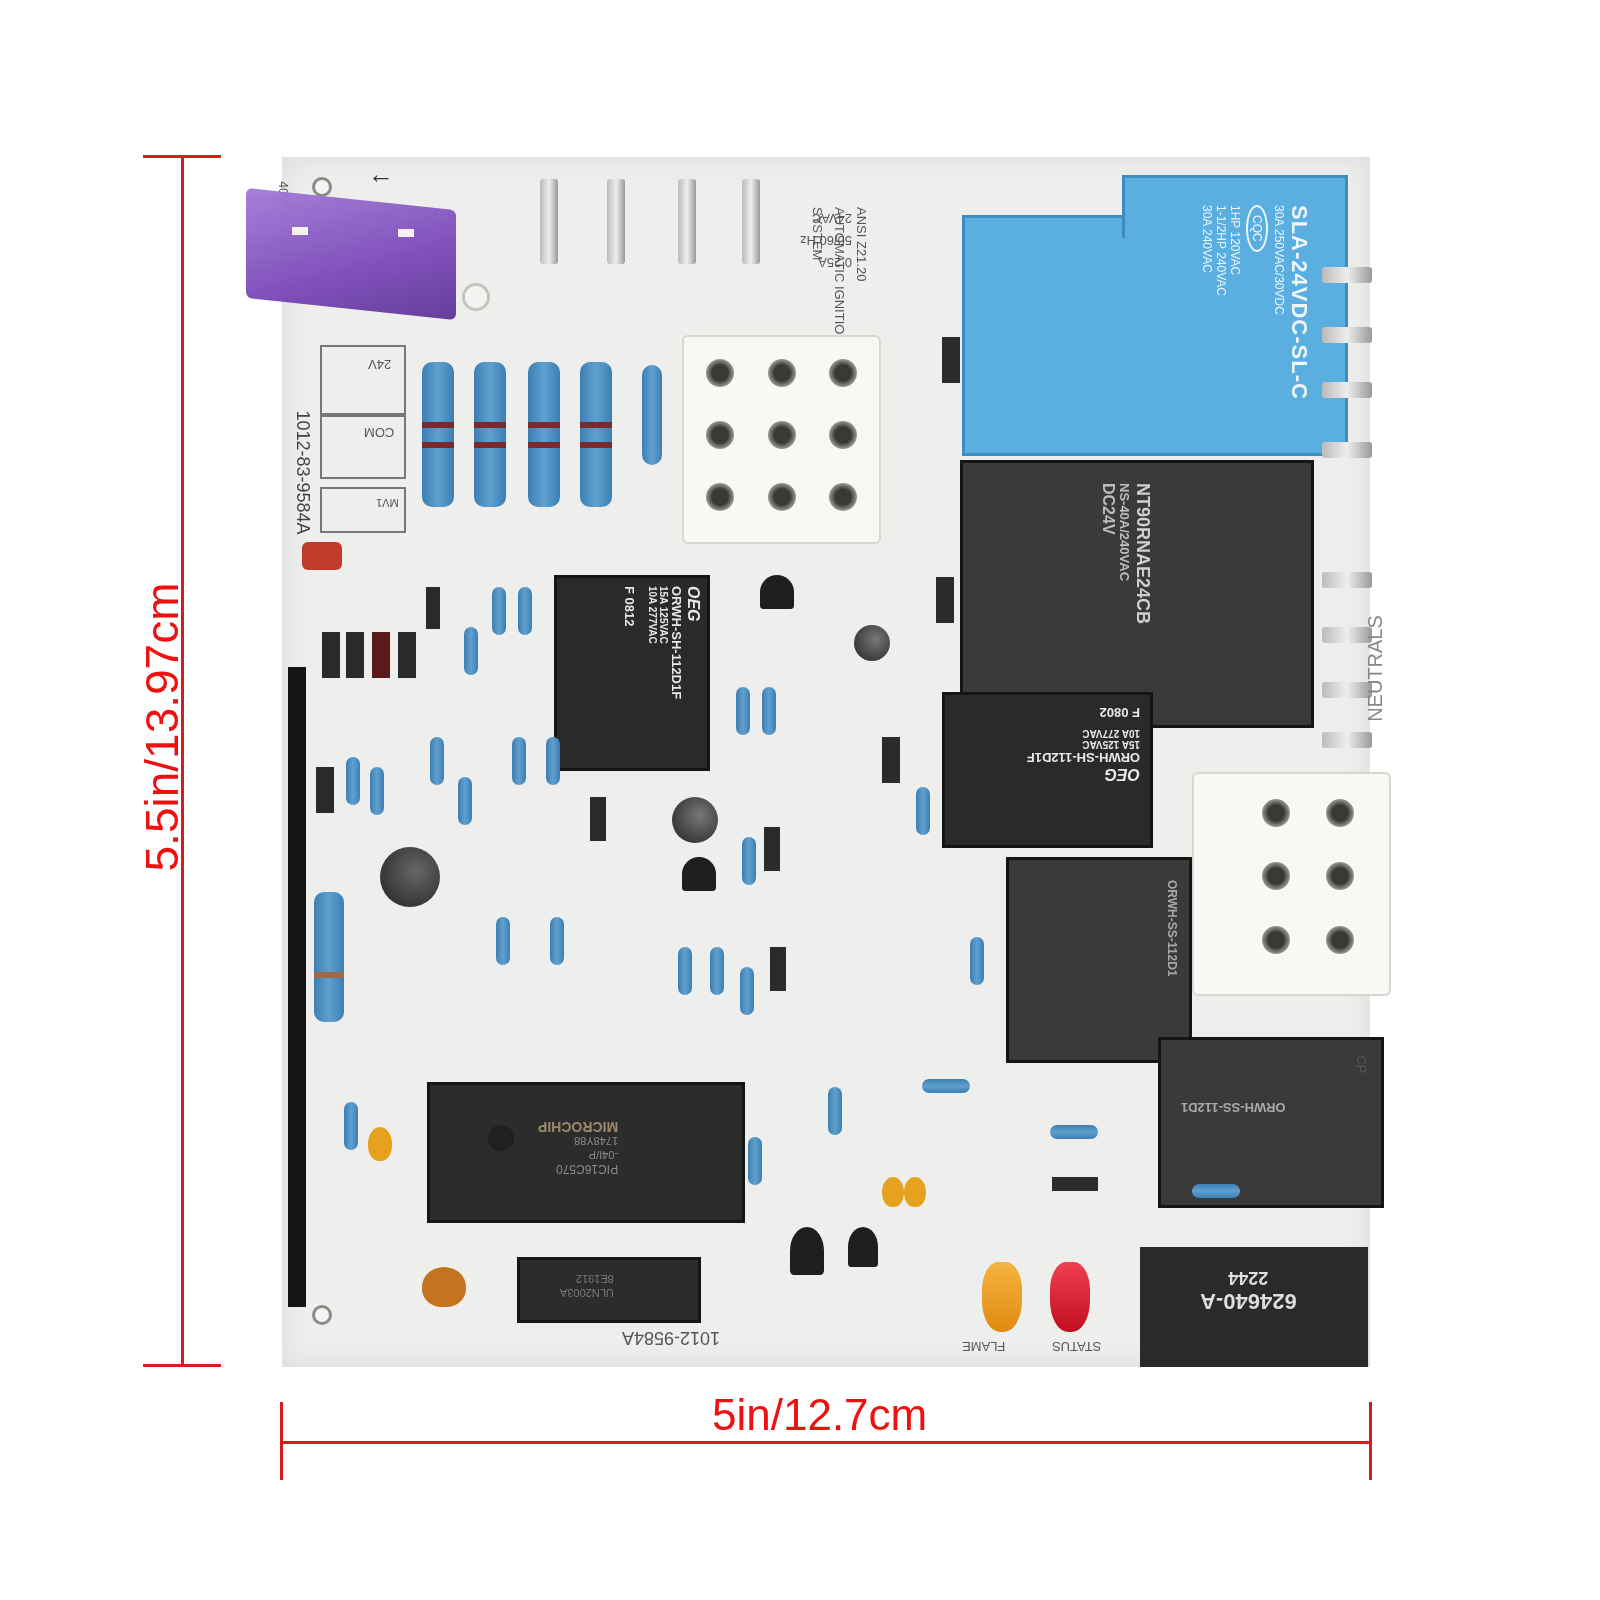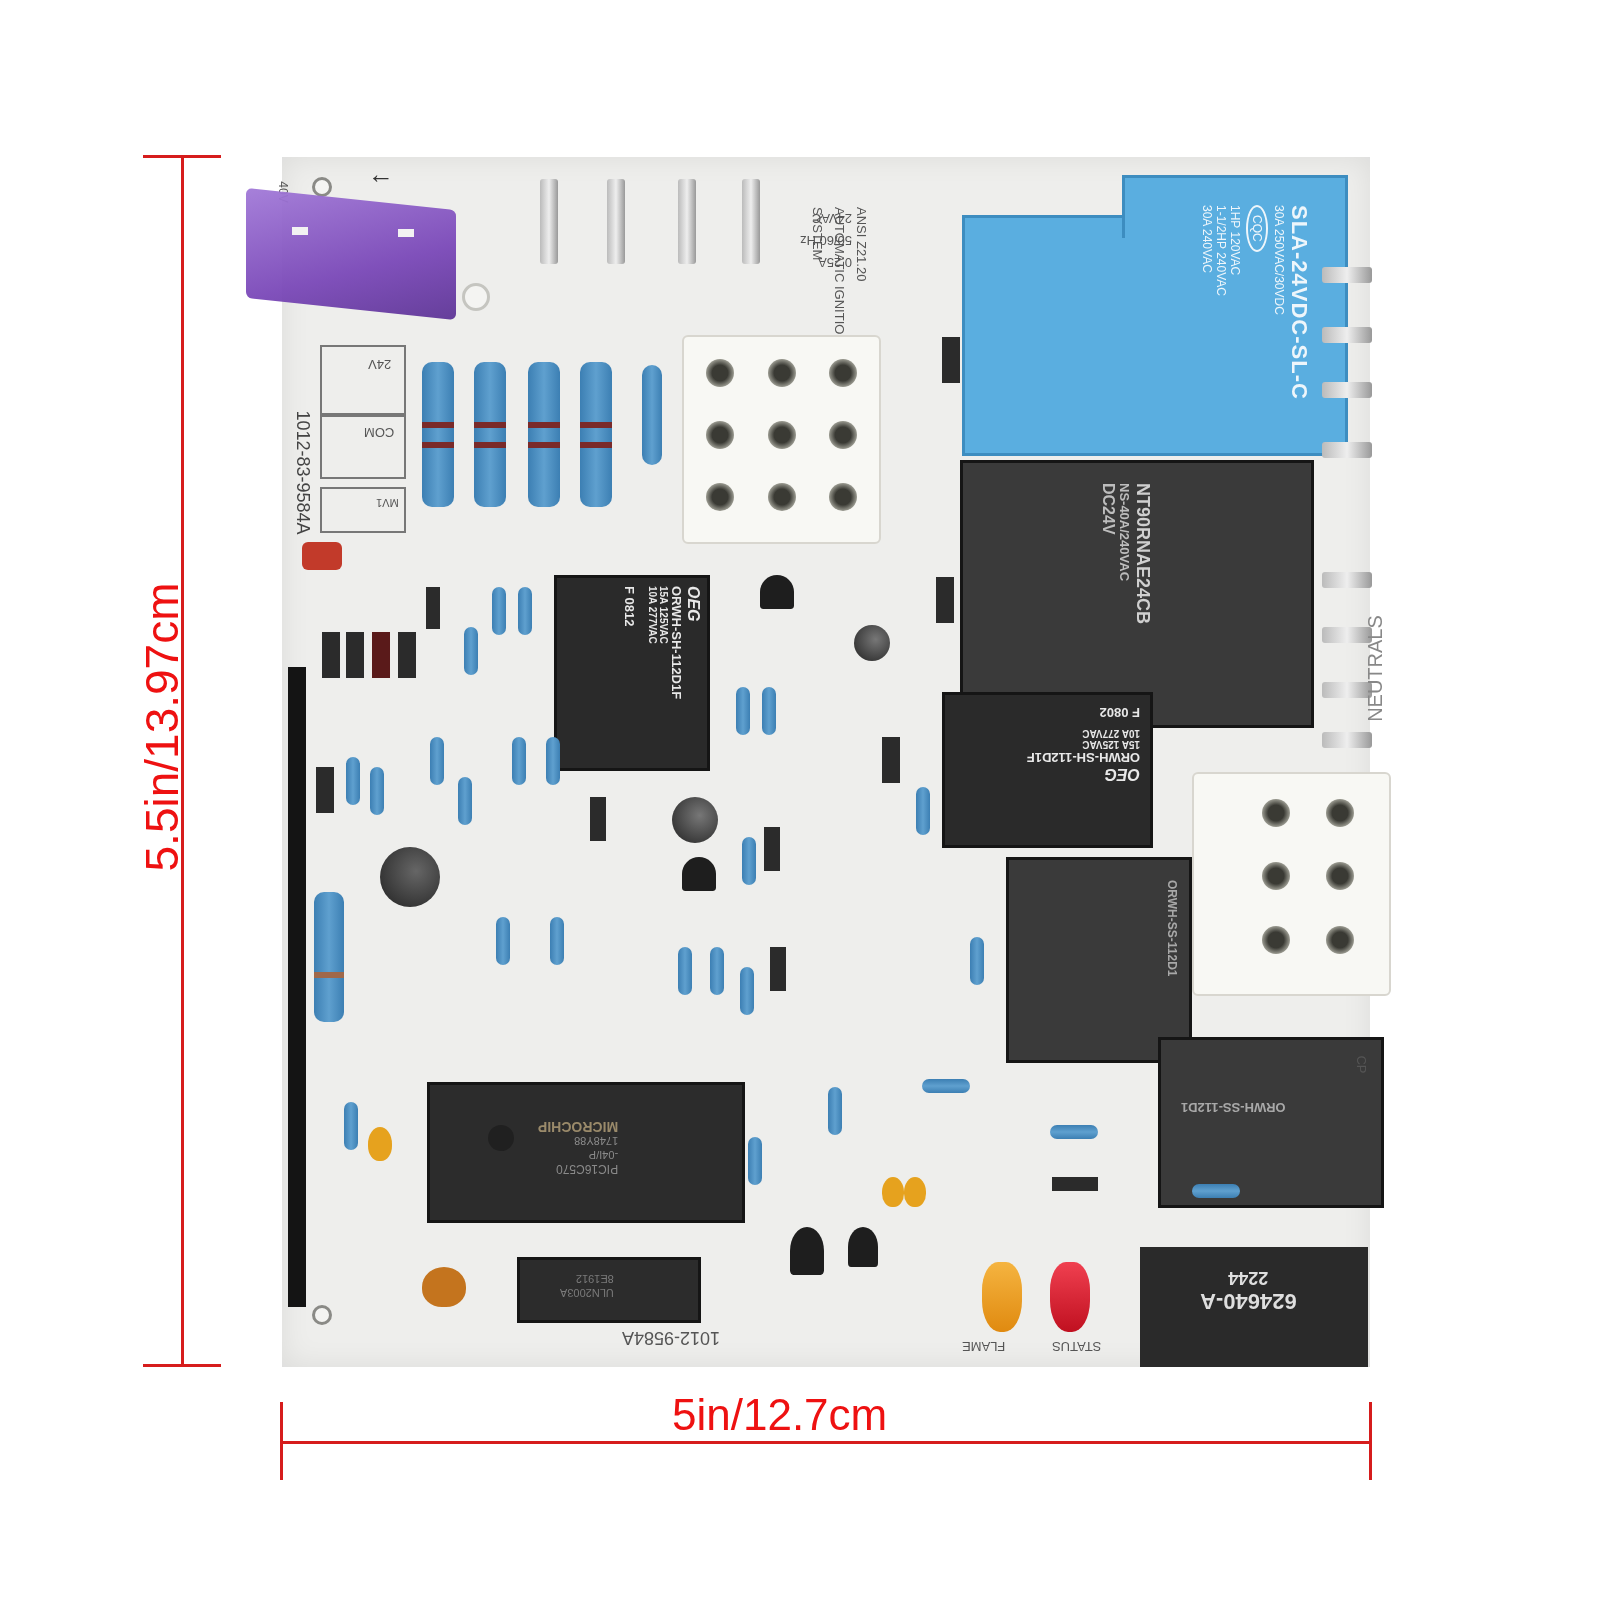--- a/index.html
+++ b/index.html
@@ -31,21 +31,21 @@
   <div class="dim-line" style="left:143px;top:155px;width:78px;height:3px;"></div>
   <div class="dim-line" style="left:181px;top:155px;width:3px;height:1212px;"></div>
   <div class="dim-line" style="left:143px;top:1364px;width:78px;height:3px;"></div>
   <div class="dim-label dim-vert-label" style="left:-8px;top:700px;width:340px;text-align:center;font-size:46px;">5.5in/13.97cm</div>
 </div>
 
 <div>
   <div class="dim-line" style="left:280px;top:1402px;width:3px;height:78px;"></div>
   <div class="dim-line" style="left:280px;top:1441px;width:1092px;height:3px;"></div>
   <div class="dim-line" style="left:1369px;top:1402px;width:3px;height:78px;"></div>
-  <div class="dim-label" style="left:672px;top:1390px;font-size:44px;">5in/12.7cm</div>
+  <div class="dim-label" style="left:712px;top:1390px;font-size:44px;">5in/12.7cm</div>
 </div>
 
 <div class="board">
 
   <div class="hole" style="left:30px;top:20px;width:14px;height:14px;"></div>
   <div class="hole" style="left:1040px;top:18px;width:14px;height:14px;"></div>
   <div class="hole" style="left:30px;top:1148px;width:14px;height:14px;"></div>
 
   <div class="silk" style="left:86px;top:2px;font-size:26px;color:#333;">←</div>
   <div class="silk" style="left:-10px;top:28px;transform:rotate(90deg);font-size:12px;">40V</div>

